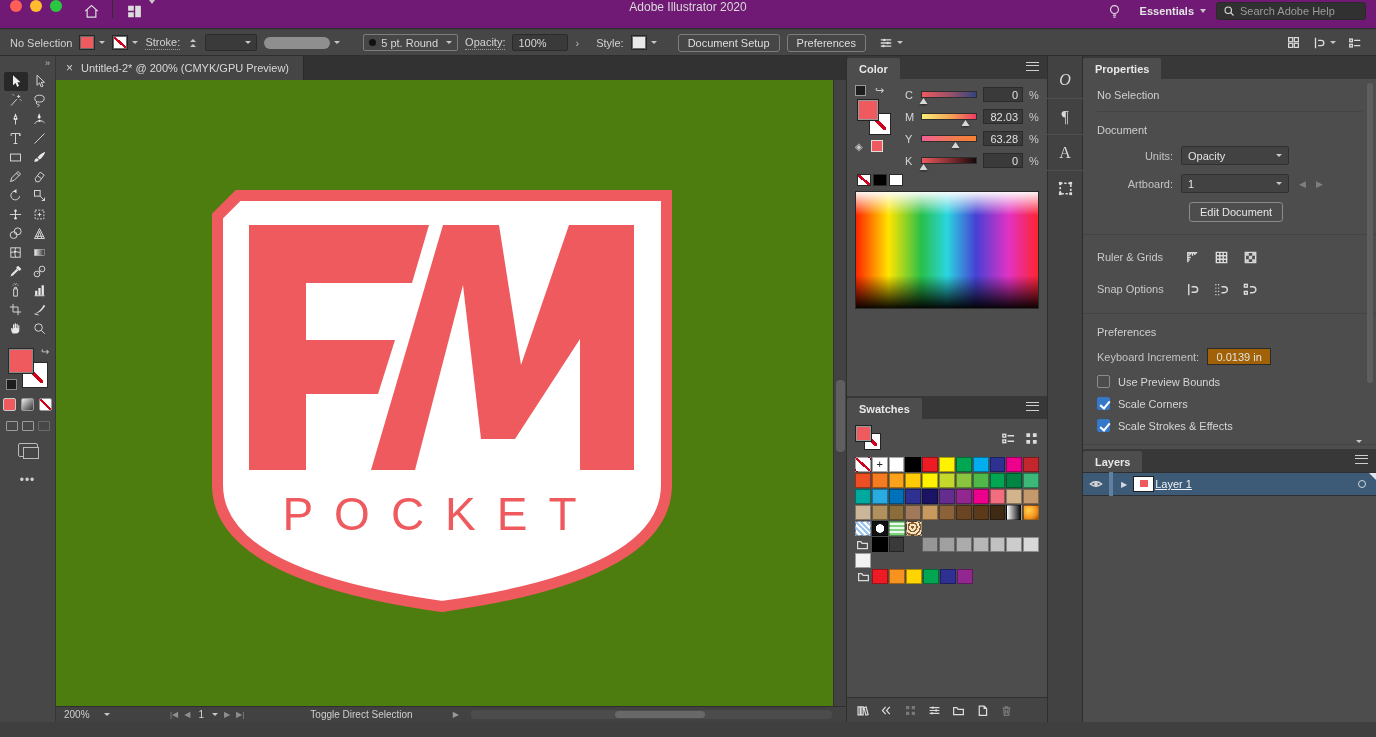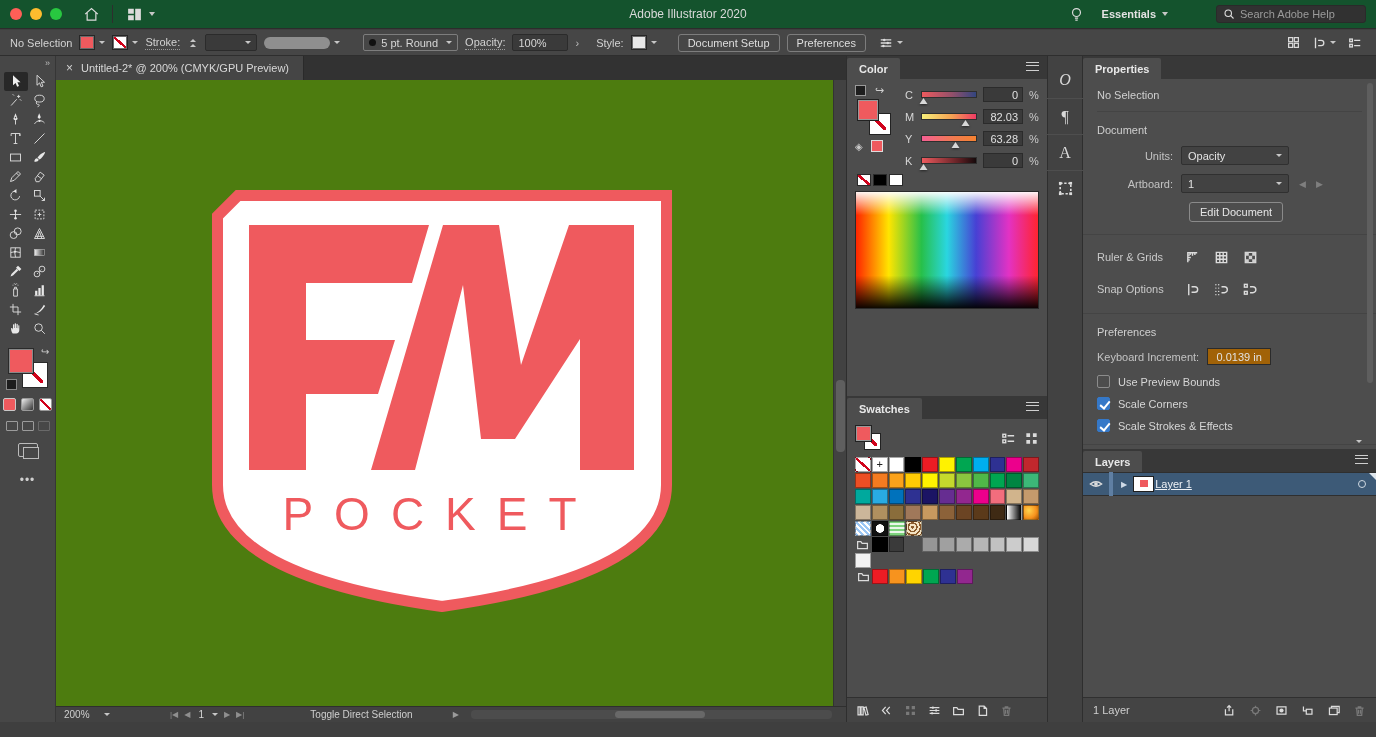--- a/index.html
+++ b/index.html
@@ -1,29 +1,29 @@
 <!DOCTYPE html>
 <html><head>
 <meta charset="utf-8">
 <style>
   html,body{margin:0;padding:0;background:#222;}
   *{box-sizing:border-box;font-family:"Liberation Sans",sans-serif;}
   #app{position:relative;width:1376px;height:737px;background:#3f3f3f;overflow:hidden;color:#d6d6d6;font-size:11px;-webkit-font-smoothing:antialiased;}
 
   
-  .menubar{position:absolute;left:0;top:0;width:1376px;height:29px;background:#14532d;border-bottom:1px solid #2c2c2c;display:flex;align-items:center;}
+  .menubar{position:absolute;left:0;top:0;width:1376px;height:29px;background:#701a75;border-bottom:1px solid #2c2c2c;display:flex;align-items:flex-start;}
   .tlights{display:flex;gap:8px;margin:0 14px 0 10px;}
   .tl{width:12px;height:12px;border-radius:50%;}
   .tl.r{background:#ff5f57}.tl.y{background:#febc2e}.tl.g{background:#28c840}
   .mb-icon{width:22px;height:22px;display:flex;align-items:center;justify-content:center;margin:0 4px;}
   .mb-sep{width:1px;height:18px;background:#2e2e2e;margin:0 6px;}
   .mb-title{position:absolute;left:0;right:0;text-align:center;color:#dadada;font-size:12px;pointer-events:none;}
   .mb-right{margin-left:auto;display:flex;align-items:center;gap:10px;padding-right:10px;position:relative;}
   .ws-label{font-weight:bold;color:#e3e3e3;font-size:11px;display:flex;align-items:center;gap:6px;}
-  .searchbox{width:150px;height:18px;background:#313131;border:1px solid #2a2a2a;border-radius:3px;display:flex;align-items:center;gap:5px;padding:0 6px;color:#9b9b9b;margin-left:38px;}
+  .searchbox{width:150px;height:18px;background:#313131;border:1px solid #2a2a2a;border-radius:3px;display:flex;align-items:center;gap:5px;padding:0 6px;color:#9b9b9b;}
   .chev{width:0;height:0;border-left:3.5px solid transparent;border-right:3.5px solid transparent;border-top:4.5px solid #c7c7c7;display:inline-block;}
   .chev.sm{border-left-width:3px;border-right-width:3px;border-top-width:3.5px;}
 
   
   .controlbar{position:absolute;left:0;top:30px;width:1376px;height:26px;background:#464646;border-bottom:1px solid #2e2e2e;display:flex;align-items:center;gap:7px;padding:0 10px;}
   .cb-label{color:#d2d2d2;}
   .cb-link{border-bottom:1px dotted #9a9a9a;padding-bottom:1px;}
   .swatch16{width:16px;height:15px;border:1px solid #262626;box-shadow:0 0 0 1px #6a6a6a inset;}
   .swatch-none{background:linear-gradient(to top right,#fff 44%,#d0021b 44%,#d0021b 56%,#fff 56%);}
   .stepper{width:11px;height:16px;display:flex;flex-direction:column;align-items:center;justify-content:center;gap:2px;}
@@ -1043,37 +1043,16 @@
               </svg>
           </div>
           <div class="bar"></div>
           <span class="tw">▶</span>
           <div class="layer-thumb"></div>
           <span class="layer-name">Layer 1</span>
           <div class="layer-target"></div>
           <div class="layer-corner"></div>
         </div>
         <div class="layers-rest"></div>
-        <div class="layers-bottom">
-          <span class="count">1 Layer</span>
-          <svg>
-              <use href="#p-export"></use>
-            </svg>
-          <svg class="dim">
-              <use href="#p-locate"></use>
-            </svg>
-          <svg>
-              <use href="#p-mask"></use>
-            </svg>
-          <svg>
-              <use href="#p-sublayer"></use>
-            </svg>
-          <svg>
-              <use href="#p-newlayer"></use>
-            </svg>
-          <svg class="dim">
-              <use href="#p-trash"></use>
-            </svg>
-        </div>
       </div>
     </div>
   </div>
 </div>
 
 </body></html>

